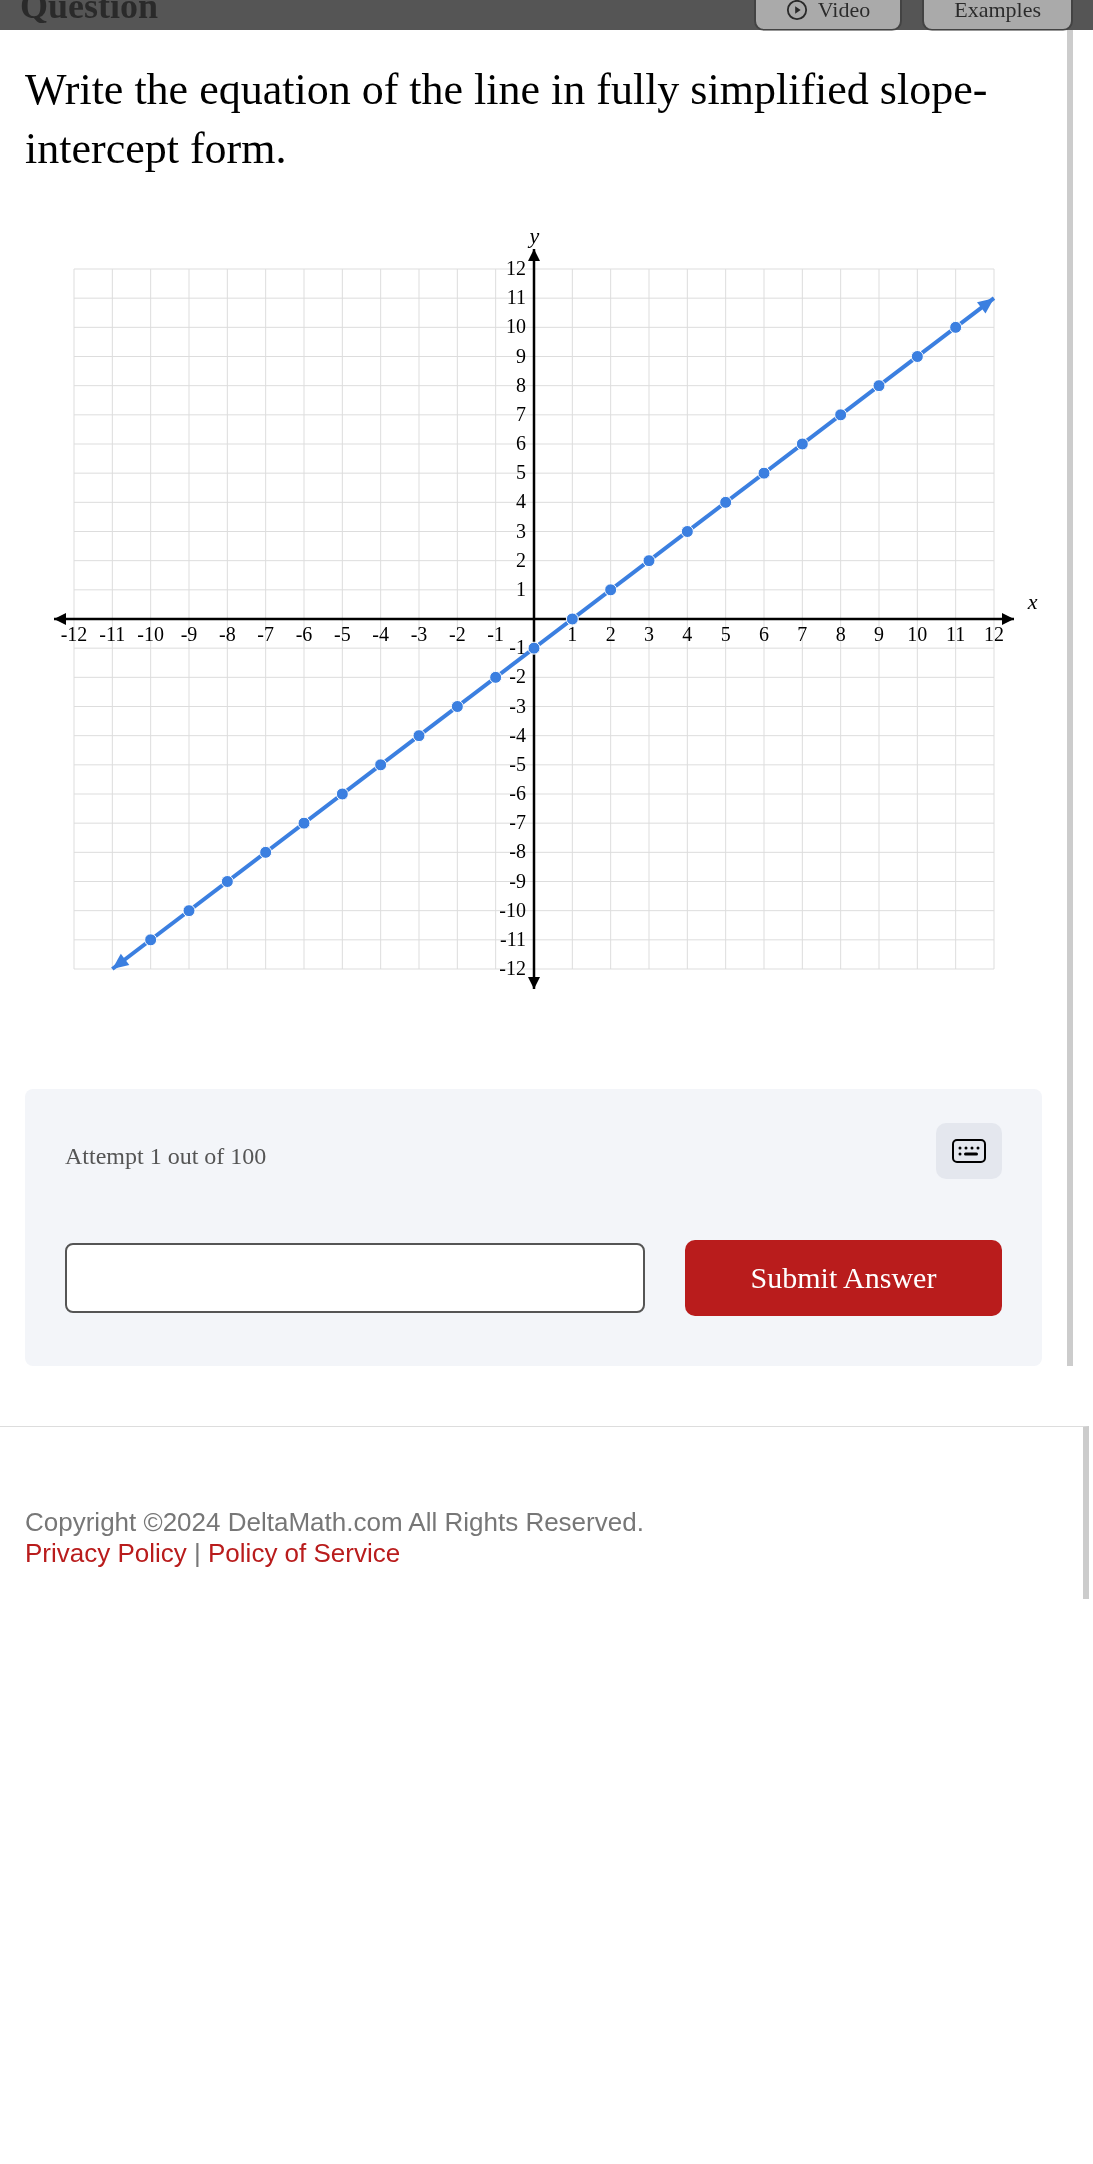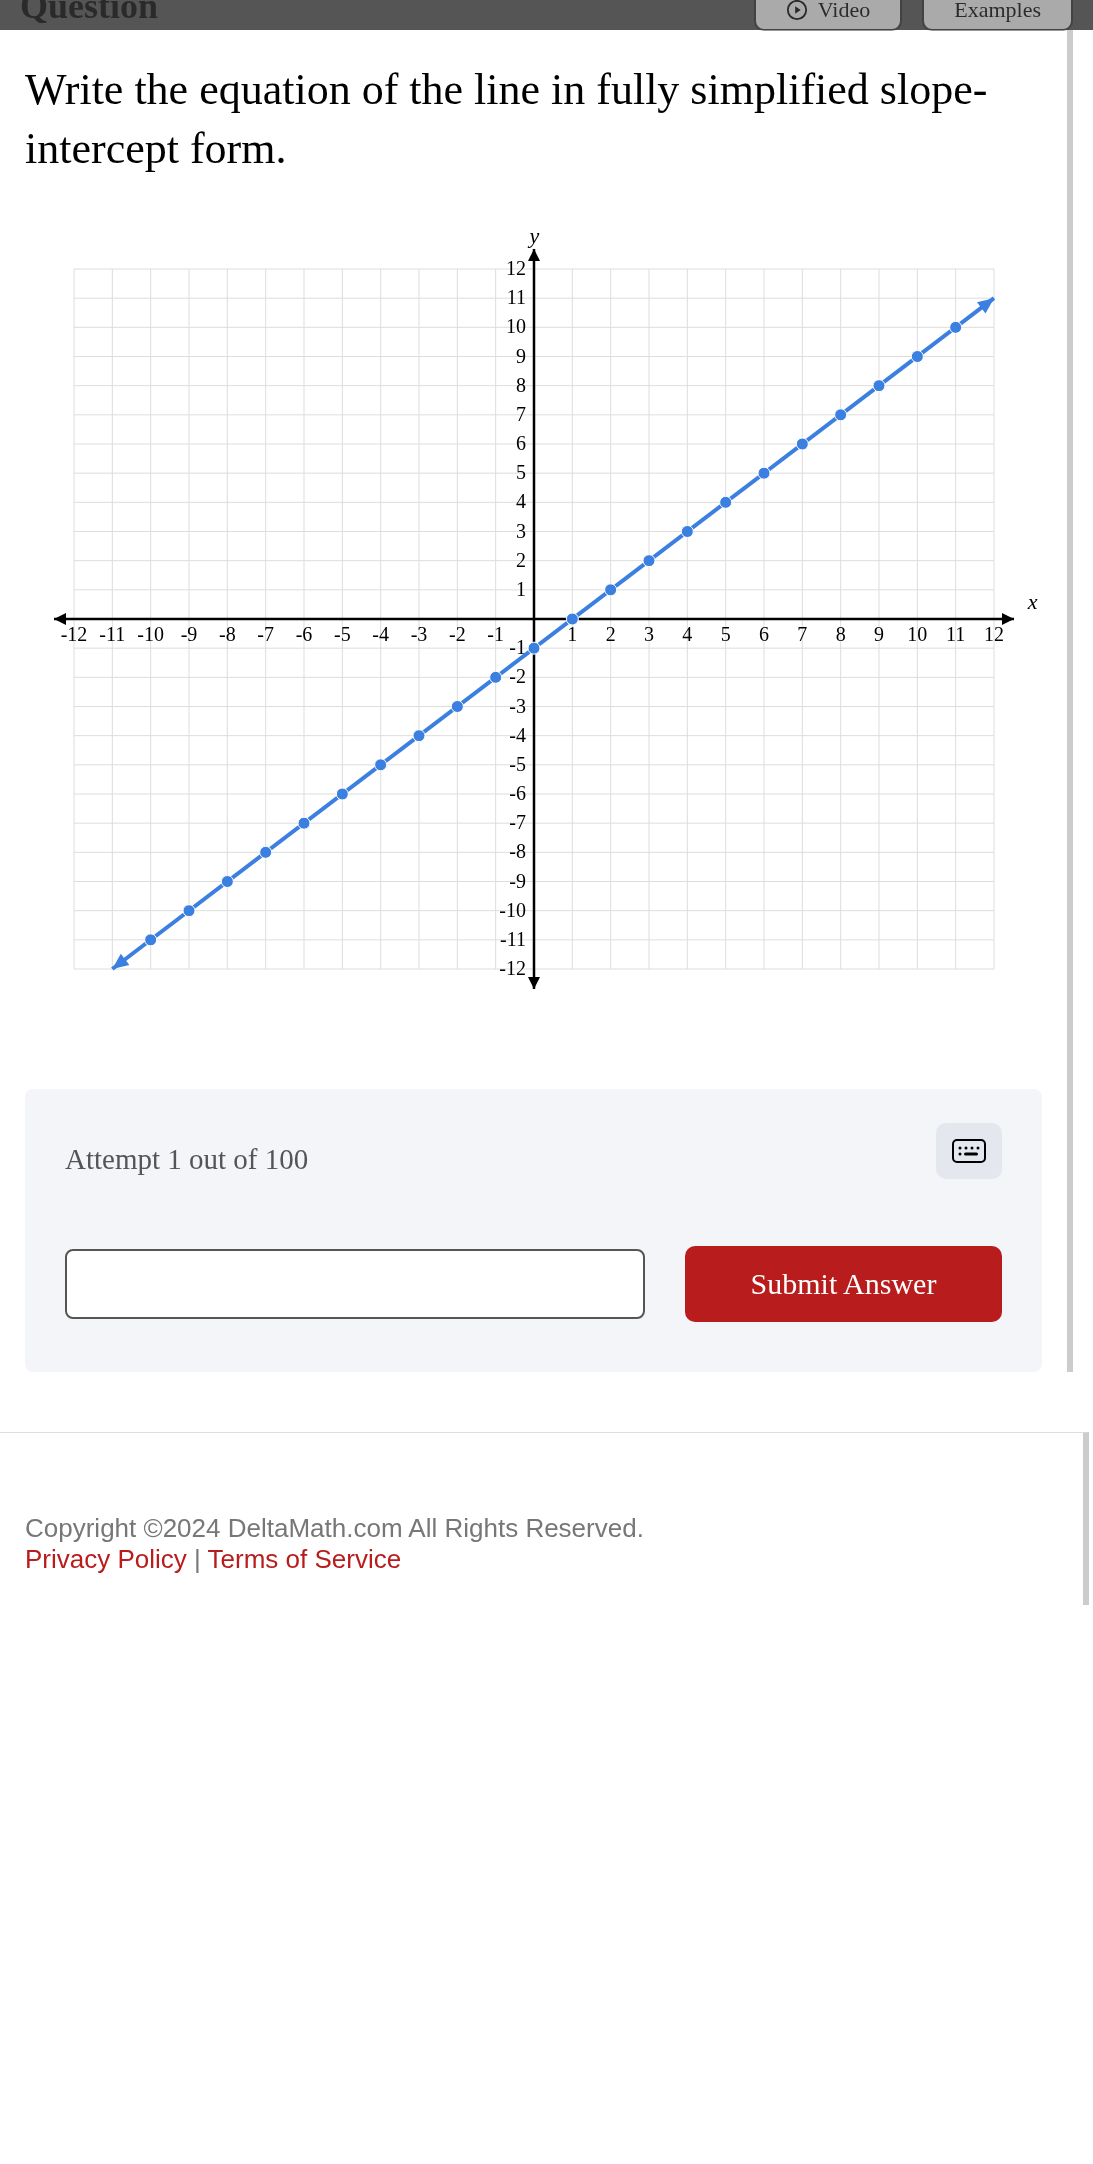--- a/index.html
+++ b/index.html
@@ -71,21 +71,21 @@
     border-radius: 8px;
     padding: 40px 40px 50px 40px;
     margin-top: 30px;
   }
   .answer-title {
     font-size: 40px;
     font-weight: bold;
     font-family: Georgia, serif;
   }
   .attempt {
-    font-size: 29px;
+    font-size: 24px;
     color: #555;
     margin-top: 14px;
     font-family: Georgia, serif;
   }
   .answer-row {
     display: flex;
     gap: 40px;
     align-items: center;
     margin-top: 70px;
   }
@@ -308,15 +308,15 @@
     <div class="answer-row">
       <input class="answer-input" type="text" value="" style="">
       <button class="submit-btn">Submit Answer</button>
     </div>
   </div>
 </div>
 
 <div class="footer">
   <div>Copyright ©2024 DeltaMath.com All Rights Reserved.</div>
   <div>
-    <a href="#">Privacy Policy</a><span> | </span><a href="#">Terms of Service</a>
+    <a href="#">Privacy Policy</a><span> | </span><a href="#">Policy of Service</a>
   </div>
 </div>
 
 </body></html>

